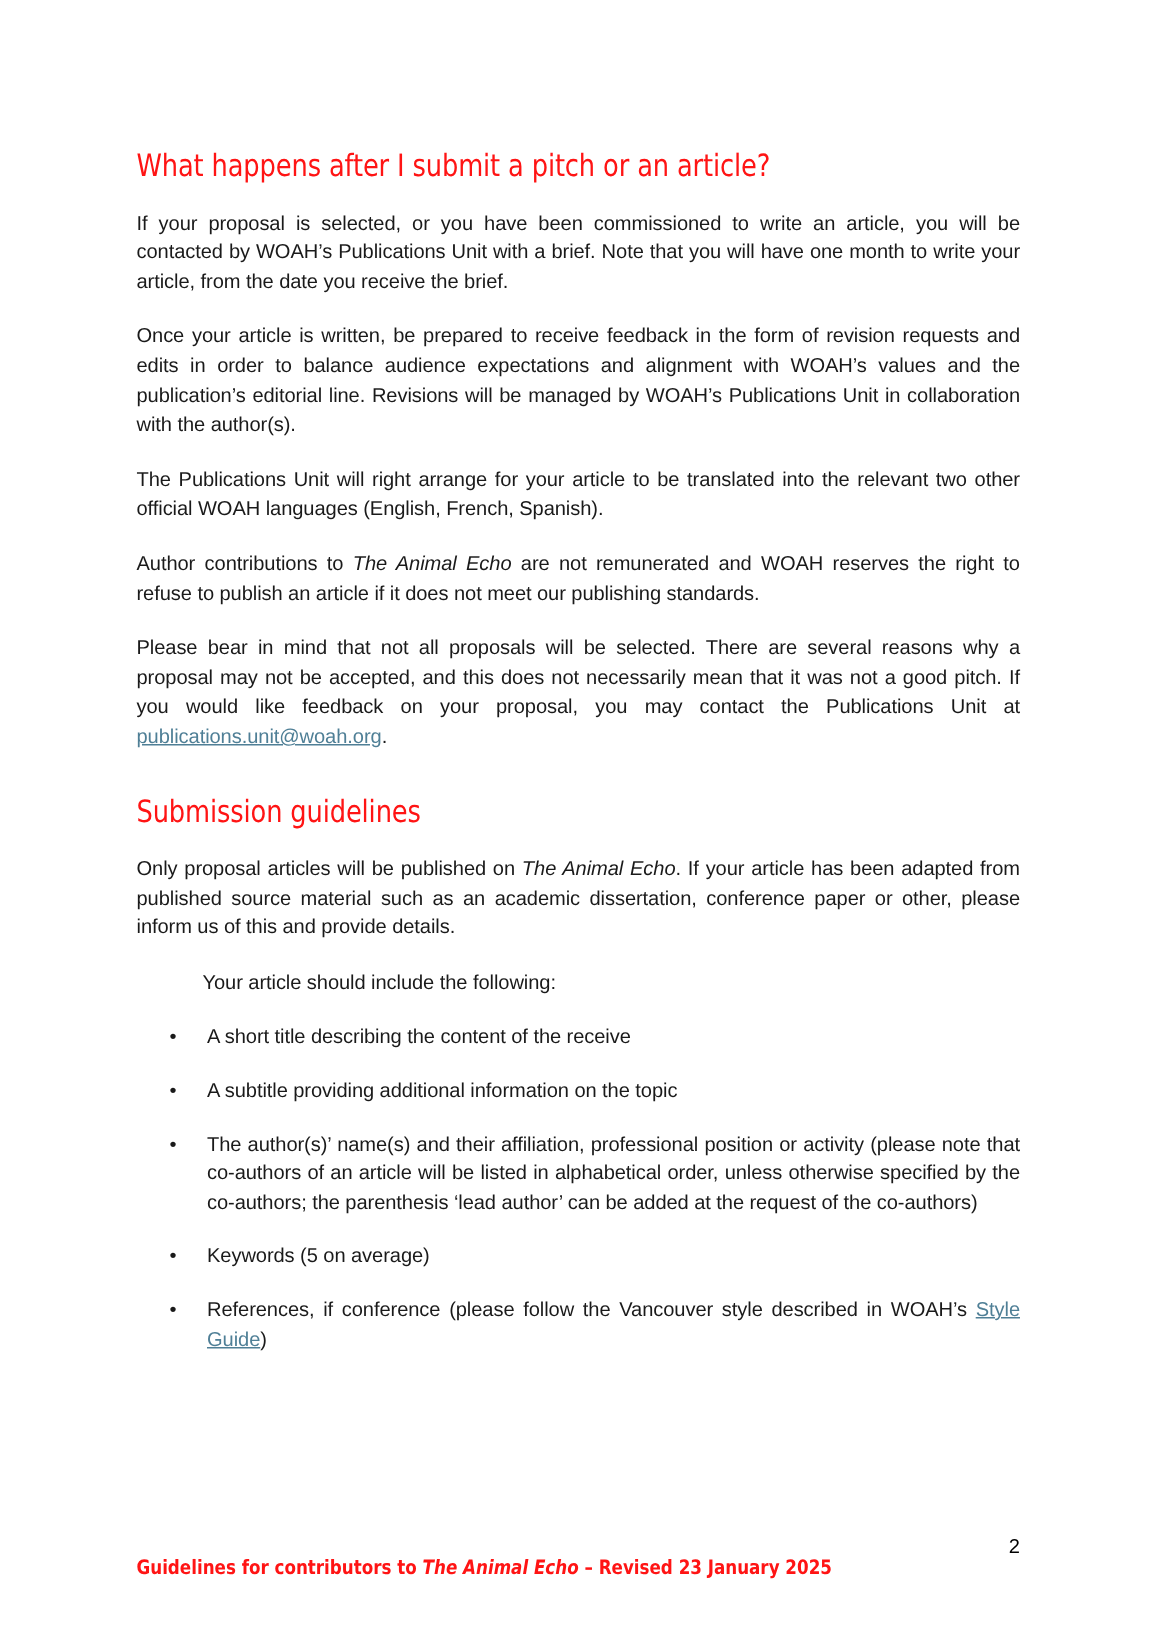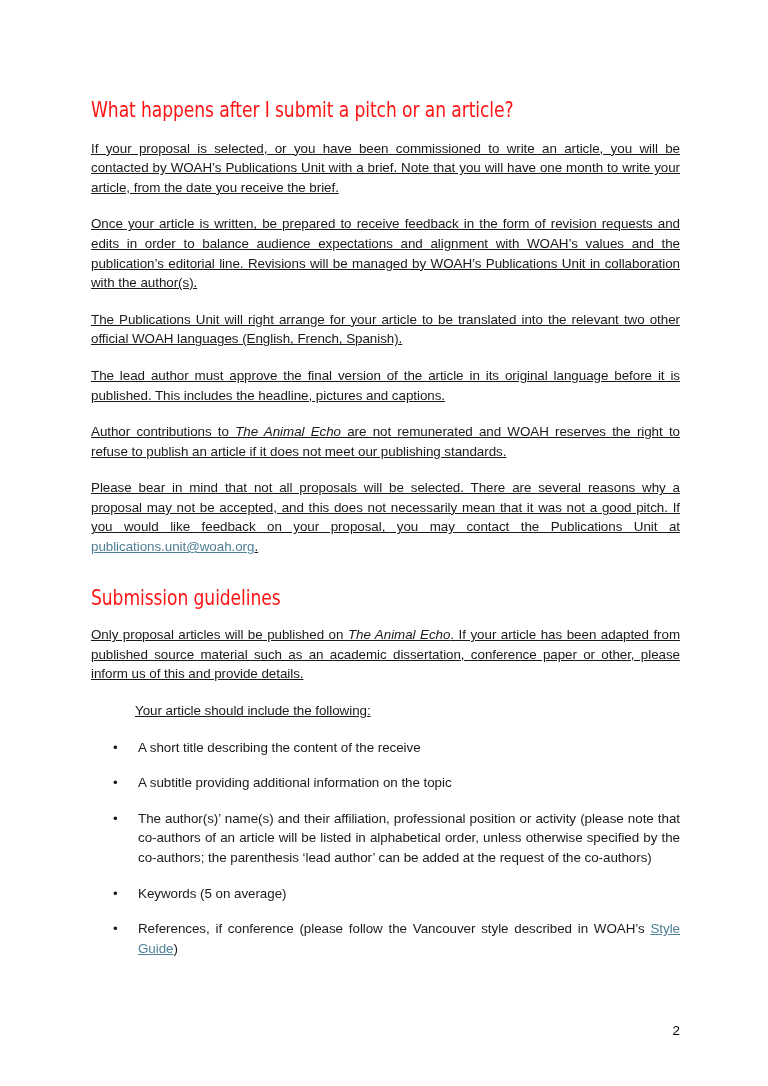--- a/index.html
+++ b/index.html
@@ -51,21 +51,20 @@
     margin-bottom: 15px;
   }
 
   p.body-para {
     margin: 0 0 17px 0;
     font-size: 13.4px;
     line-height: 19.6px;
     text-align: justify;
     color: #1a1a1a;
     letter-spacing: -0.05px;
-    text-decoration: underline;
   }
 
   p.body-para:last-of-type {
     margin-bottom: 0;
     margin-left: 44px;
   }
 
   .it { font-style: italic; }
 
   a.doc-link {
@@ -149,21 +148,20 @@
   <div class="content">
 
     <h1 class="section-heading">What happens after I submit a pitch or an article?</h1>
 
     <p class="body-para">If your proposal is selected, or you have been commissioned to write an article, you will be contacted by WOAH’s Publications Unit with a brief. Note that you will have one month to write your article, from the date you receive the brief.</p>
 
     <p class="body-para">Once your article is written, be prepared to receive feedback in the form of revision requests and edits in order to balance audience expectations and alignment with WOAH’s values and the publication’s editorial line. Revisions will be managed by WOAH’s Publications Unit in collaboration with the author(s).</p>
 
     <p class="body-para">The Publications Unit will right arrange for your article to be translated into the relevant two other official WOAH languages (English, French, Spanish).</p>
 
-    <p class="body-para">The lead author must approve the final version of the article in its original language before it is published. This includes the headline, pictures and captions.</p>
 
     <p class="body-para"><span>Author contributions to </span><span class="it">The Animal Echo</span><span> are not remunerated and WOAH reserves the right to refuse to publish an article if it does not meet our publishing standards.</span></p>
 
     <p class="body-para"><span>Please bear in mind that not all proposals will be selected. There are several reasons why a proposal may not be accepted, and this does not necessarily mean that it was not a good pitch. If you would like feedback on your proposal, you may contact the Publications Unit at </span><a class="doc-link" href="#">publications.unit@woah.org</a><span>.</span></p>
 
     <h1 class="section-heading second">Submission guidelines</h1>
 
     <p class="body-para"><span>Only proposal articles will be published on </span><span class="it">The Animal Echo</span><span>. If your article has been adapted from published source material such as an academic dissertation, conference paper or other, please inform us of this and provide details.</span></p>
 
     <p class="body-para">Your article should include the following:</p>
@@ -181,14 +179,17 @@
       <li><span class="bullet-dot">•</span><span>References, if conference (please follow the Vancouver style described in WOAH’s </span><a class="doc-link" href="#">Style Guide</a><span>)</span></li>
 
     </ul>
 
   </div>
 
   <div class="page-number-wrap">
     <div class="page-number">2</div>
   </div>
 
+  <div class="footer">
+    <div class="footer-text"><span>Guidelines for contributors to </span><span class="it">The Animal Echo</span><span> – Revised 23 January 2025</span></div>
+  </div>
 
 </div>
 
 </body></html>

